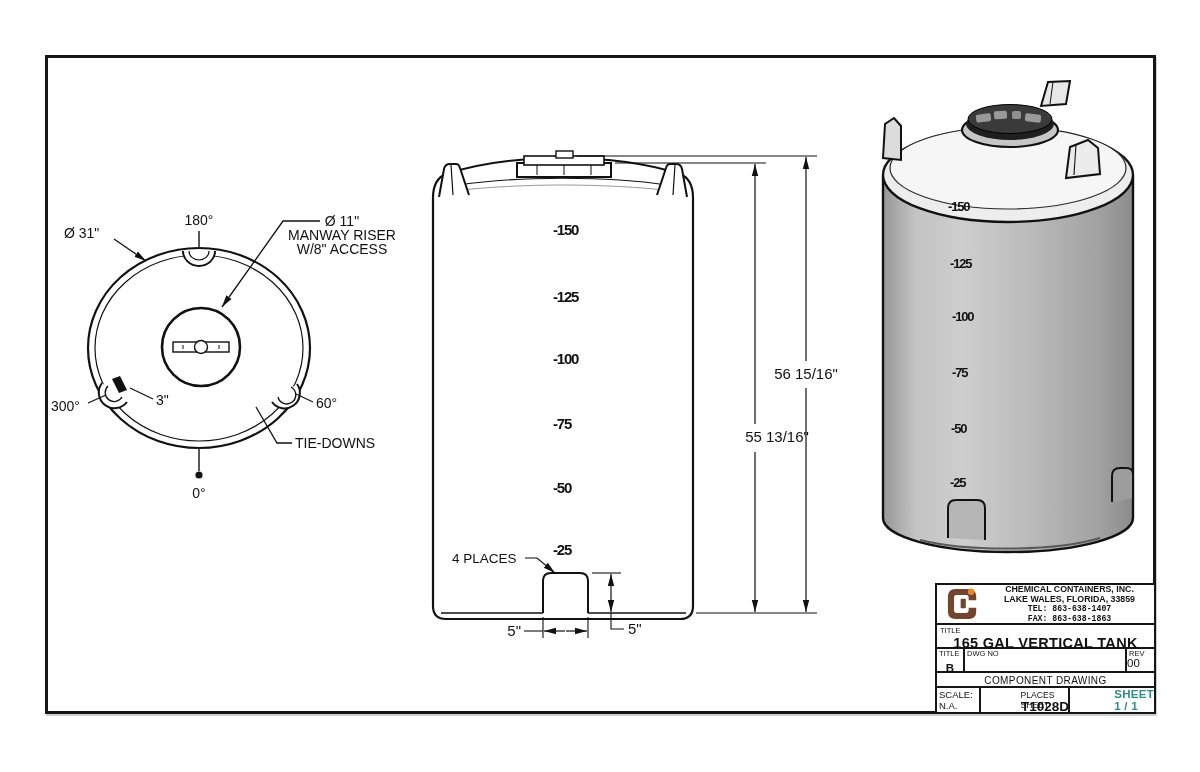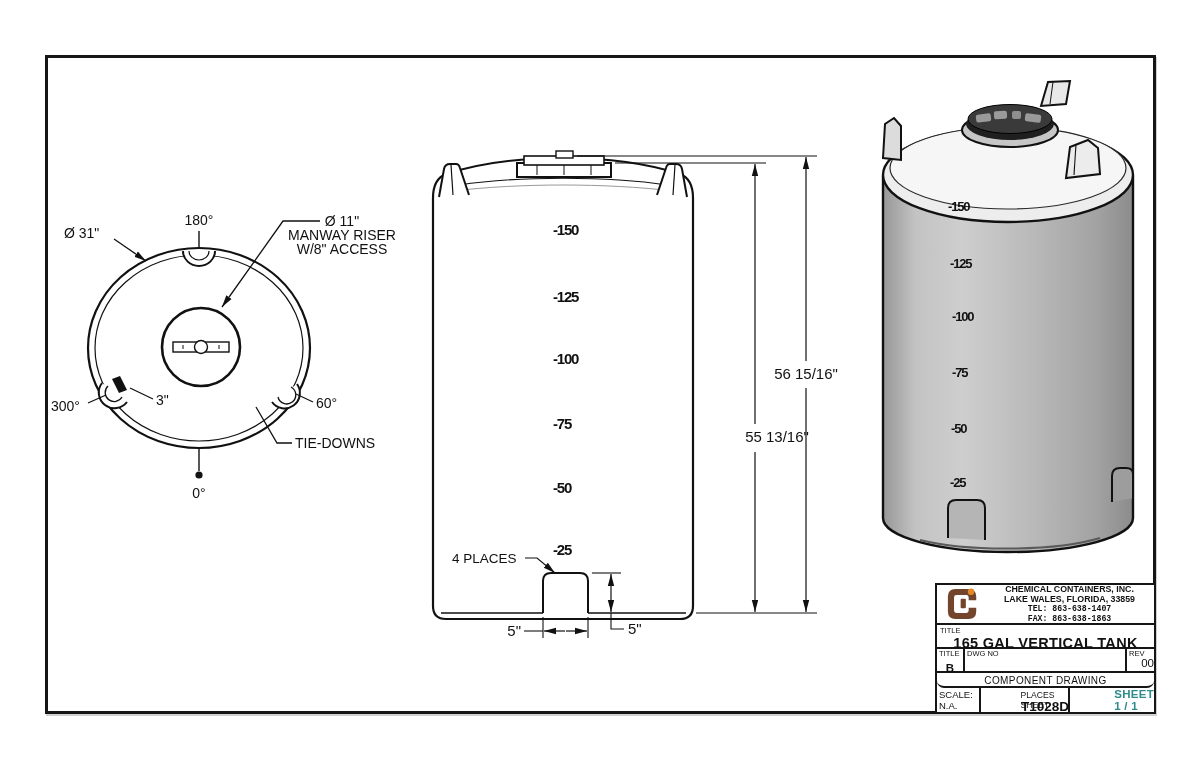--- a/index.html
+++ b/index.html
@@ -28,22 +28,22 @@
                  font-size:14.5px;font-weight:bold;letter-spacing:.3px;}
   .tb-mid{height:24px;display:flex;}
   .cell{box-sizing:border-box;border-right:2px solid #161616;position:relative;}
   .cell:last-child{border-right:none;}
   .c-size{width:28px;text-align:center;}
   .c-size .lbl,.c-dwg .lbl,.c-rev .lbl{font-size:7.5px;display:block;text-align:left;padding-left:2px;}
   .c-size .val{font-size:11.5px;font-weight:bold;line-height:10px;}
   .c-dwg{flex:1;}
   .c-dwg .val{position:absolute;left:0;right:0;top:6px;text-align:center;font-size:13.5px;font-weight:bold;margin-top:44px;}
   .c-rev{width:27px;}
-  .c-rev .val{font-size:11.5px;display:block;text-align:right;line-height:10px;}
-  .tb-comp{height:16px;text-align:center;font-size:10px;letter-spacing:.4px;padding-top:2px;border-radius:7px;}
+  .c-rev .val{font-size:11.5px;display:block;text-align:left;line-height:10px;}
+  .tb-comp{height:16px;text-align:center;font-size:10px;letter-spacing:.4px;padding-top:2px;}
   .tb-bot{flex:1;display:flex;align-items:stretch;}
   .c-scale{width:62px;font-size:9.5px;display:flex;align-items:center;padding-left:2px;}
   .c-layout{width:72px;font-size:8.6px;display:flex;align-items:center;justify-content:center;}
   .c-sheet{flex:1;display:flex;align-items:center;padding-left:4px;
            color:#2e8c8c;font-size:11.5px;font-weight:bold;letter-spacing:.3px;}
 </style>
 </head>
 <body>
 
 <div class="sheet">

